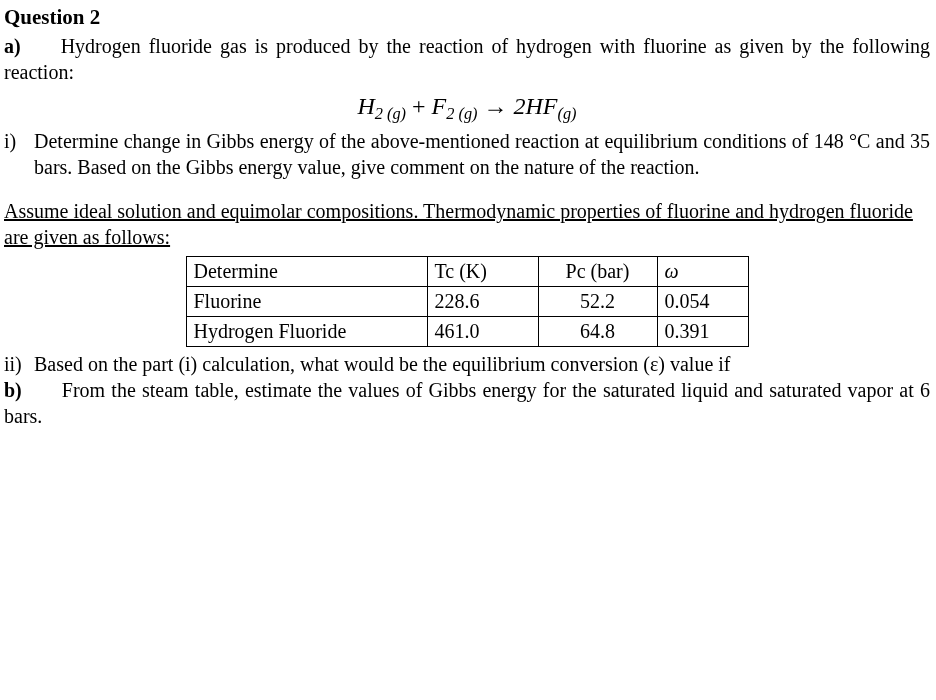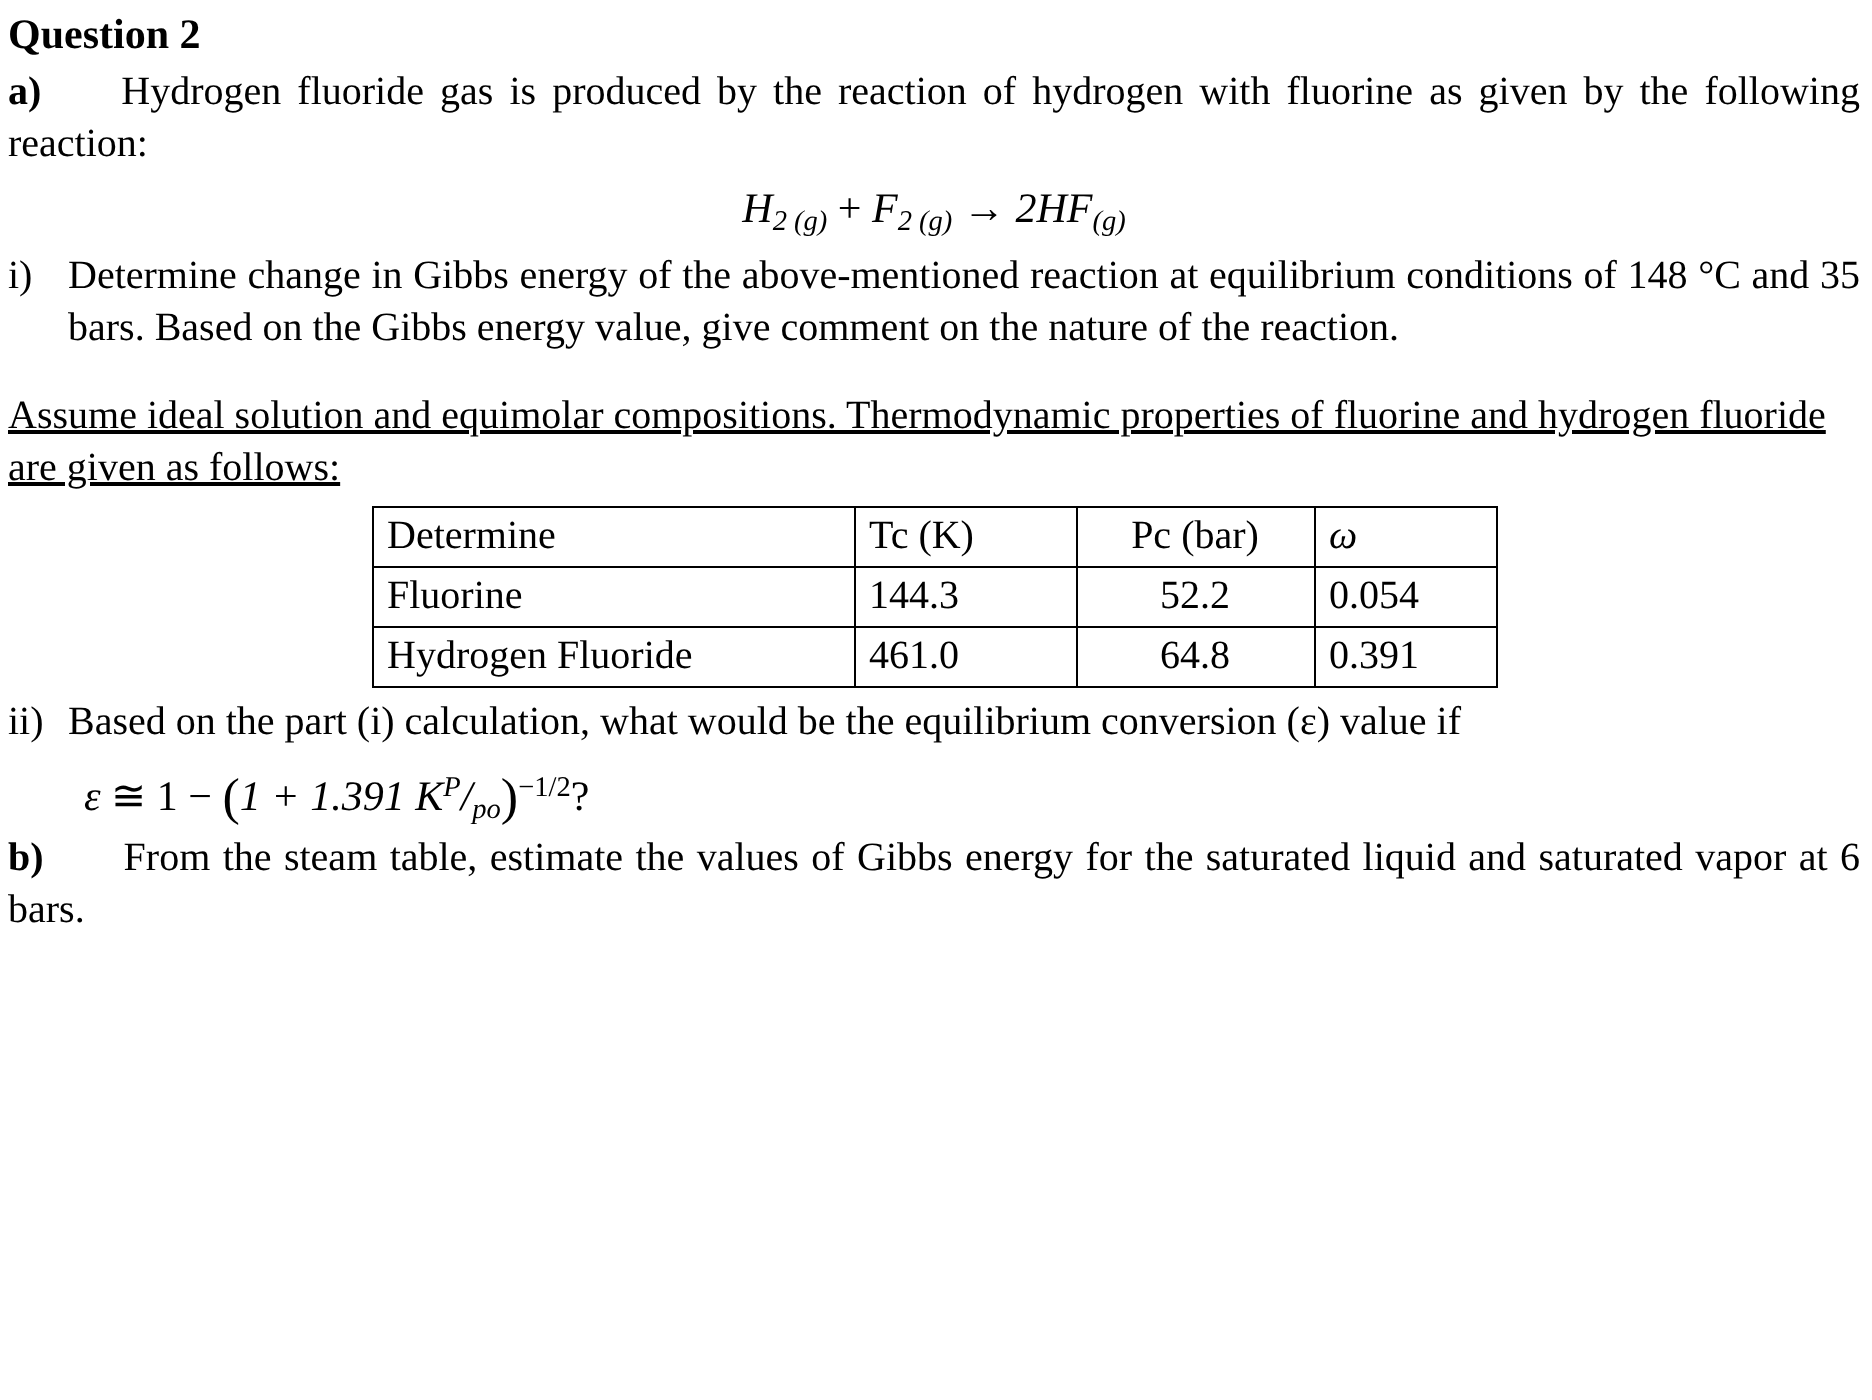--- a/index.html
+++ b/index.html
@@ -36,21 +36,21 @@
     font-weight: bold;
   }
   .indent-gap {
     display: inline-block;
     width: 40px;
   }
   .eqn-center {
     text-align: center;
     margin: 6px 0 4px 0;
     font-family: "Liberation Serif", serif;
-    font-size: 21px;
+    font-size: 24px;
   }
   .ital {
     font-style: italic;
   }
   .sub {
     font-size: 0.68em;
     vertical-align: -0.28em;
   }
   .sup {
     font-size: 0.68em;
@@ -145,41 +145,35 @@
   <table class="props">
     <tbody>
         <tr>
       <td class="c-name">Determine</td>
       <td class="c-tc">Tc (K)</td>
       <td class="c-pc">Pc (bar)</td>
       <td class="c-w ital">ω</td>
     </tr>
     <tr>
       <td class="c-name">Fluorine</td>
-      <td class="c-tc">144.3</td>
+      <td class="c-tc">228.6</td>
       <td class="c-pc">52.2</td>
       <td class="c-w">0.054</td>
     </tr>
     <tr>
       <td class="c-name">Hydrogen Fluoride</td>
       <td class="c-tc">461.0</td>
       <td class="c-pc">64.8</td>
       <td class="c-w">0.391</td>
     </tr>
   </tbody>
     </table>
 
   <div class="roman-item">
     <div class="roman-marker">ii)</div>
     <div class="roman-body">Based on the part (i) calculation, what would be the equilibrium conversion (ε) value if</div>
   </div>
 
-  <div class="eps-line">
-    <span class="ital">ε</span>
-    <span>≅</span>
-    <span>1 −</span>
-    <span class="bigparen">(</span><span class="ital">1 + 1.391 K</span><span class="slashfrac"><span class="sup ital">P</span><span>/</span><span class="sub ital">po</span></span><span class="bigparen">)</span><span class="sup">−1/2</span><span>?</span>
-  </div>
 
 
   <div class="partb"><span class="part-label">b)</span><span class="indent-gap"></span><span>From the steam table, estimate the values of Gibbs energy for the saturated liquid and saturated vapor at 6 bars.</span></div>
 
 </div>
 
 </body></html>

